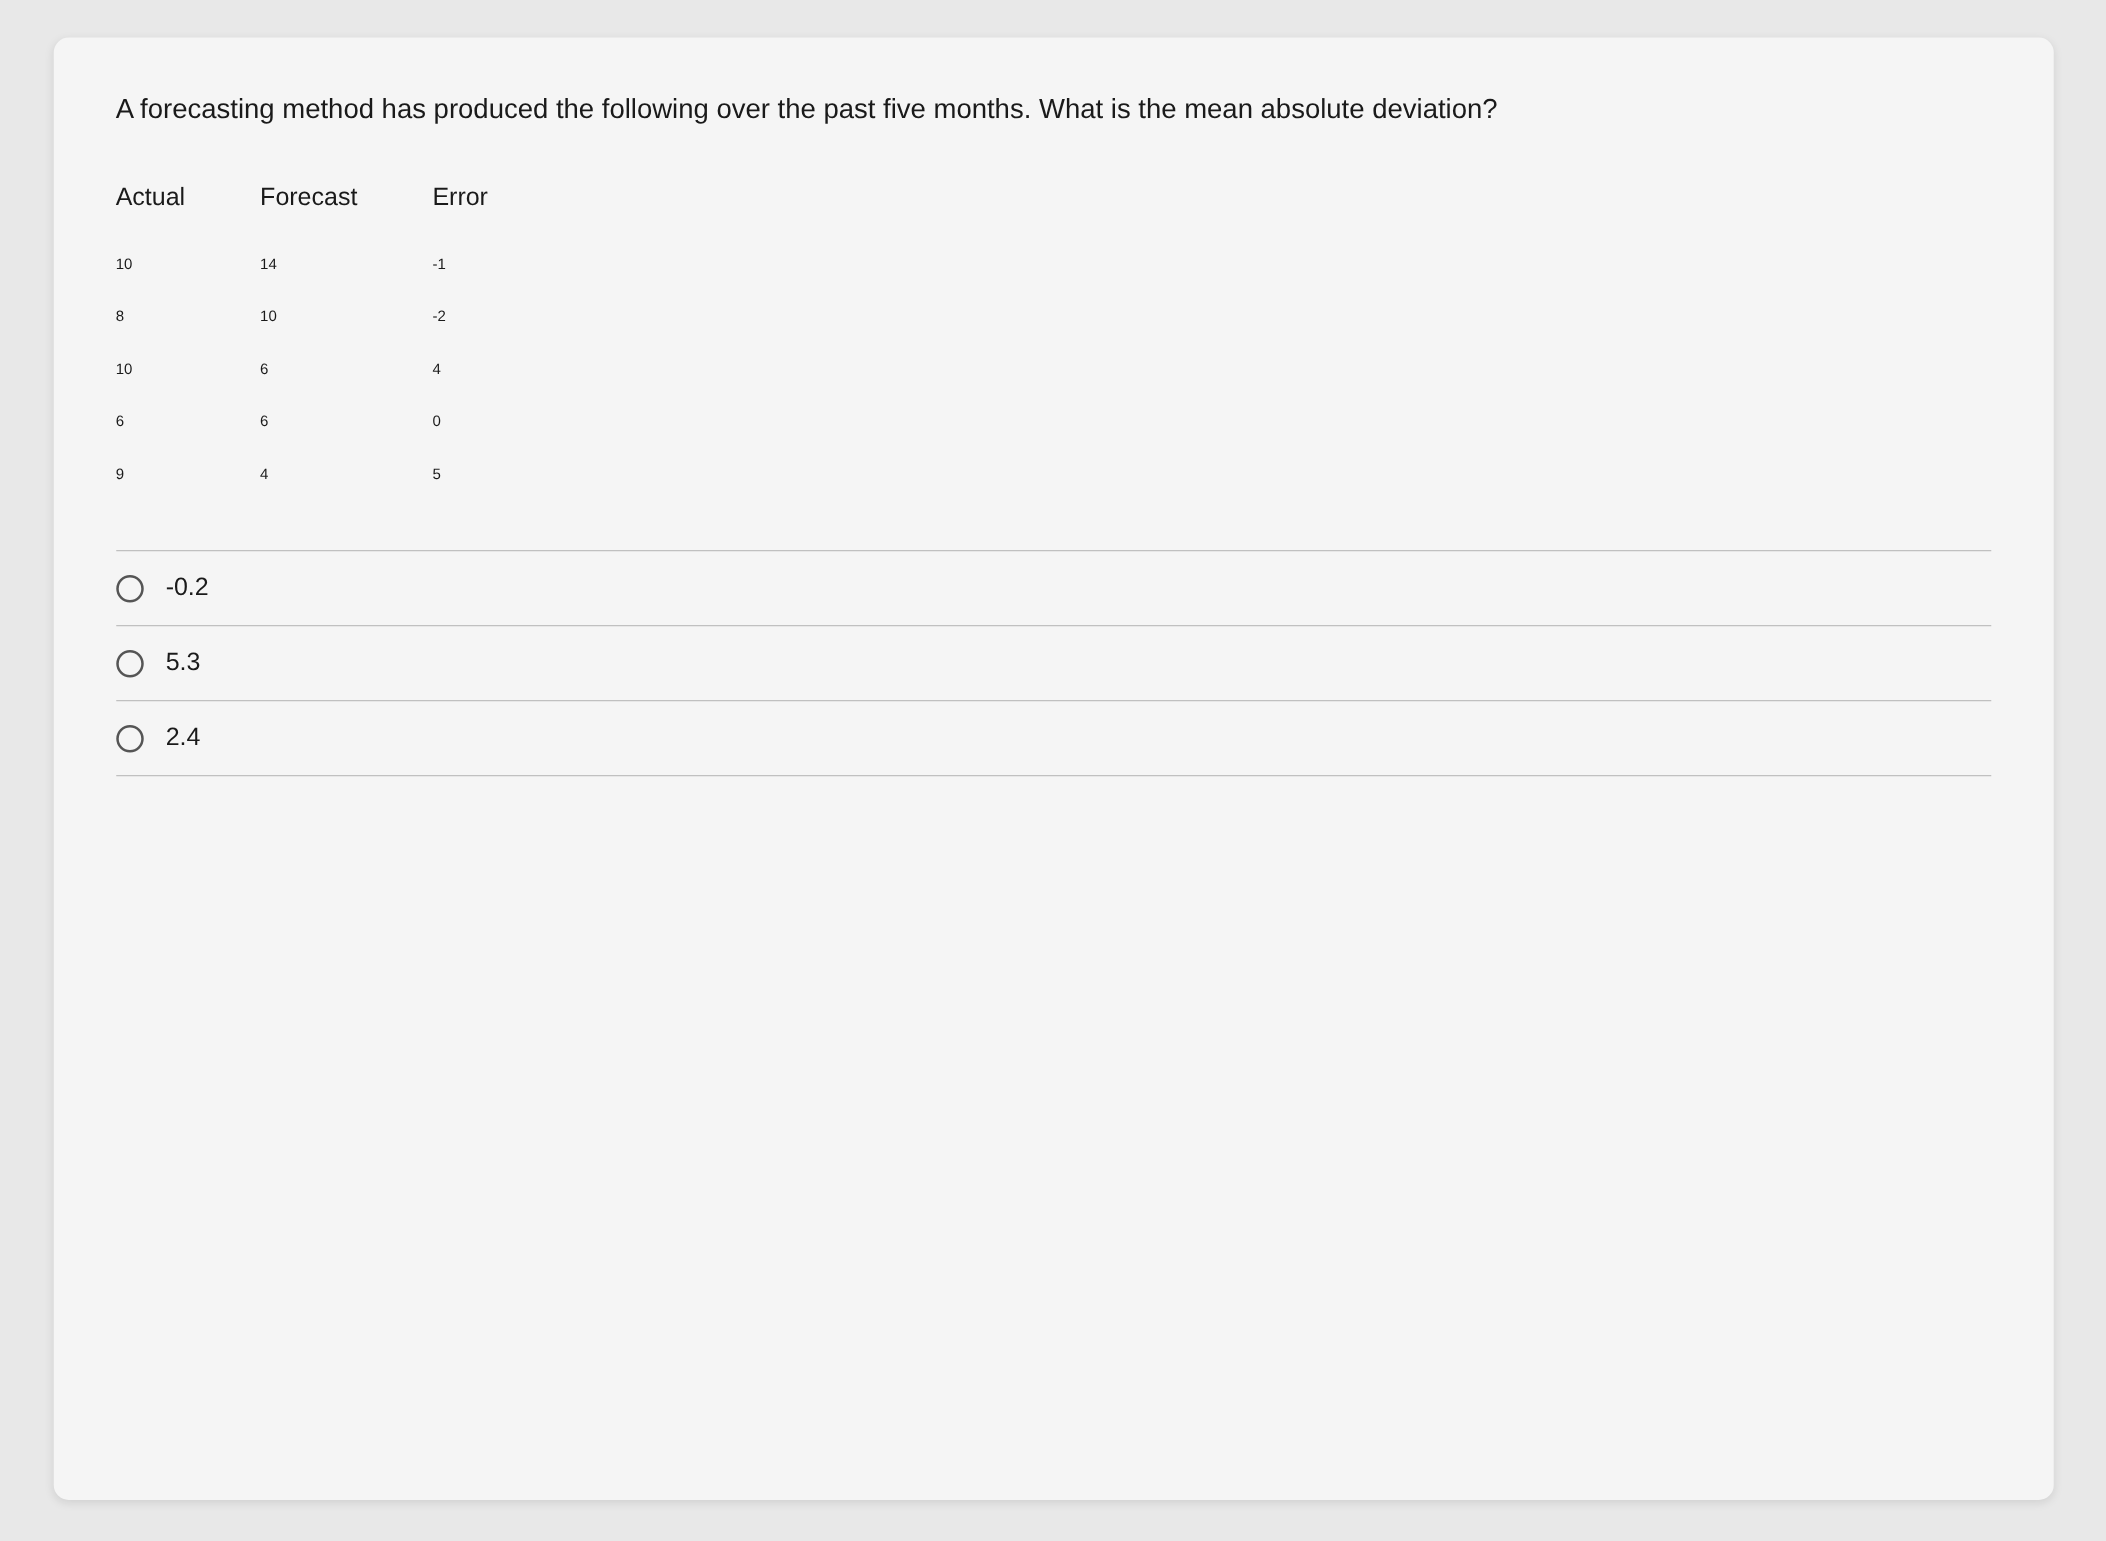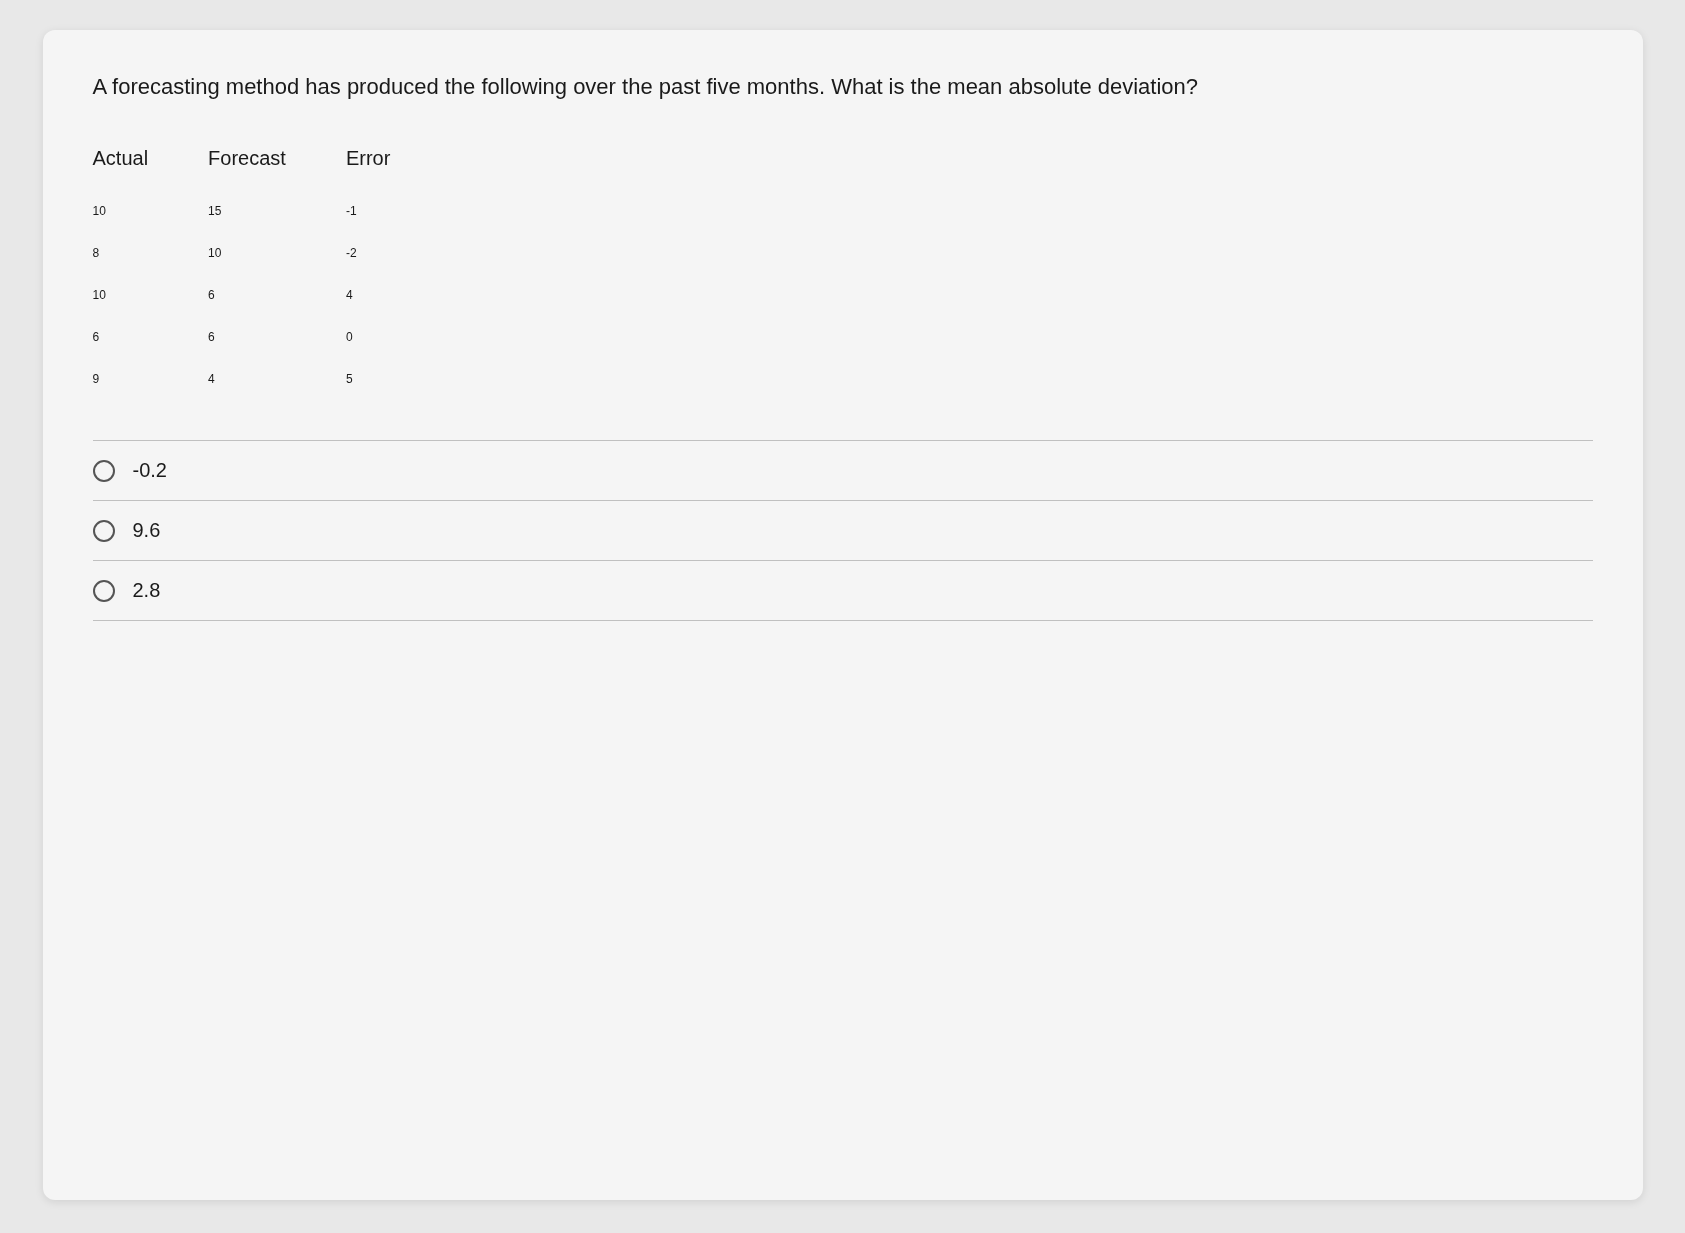--- a/index.html
+++ b/index.html
@@ -111,21 +111,21 @@
       <thead>
         <tr>
           <th>Actual</th>
           <th>Forecast</th>
           <th>Error</th>
         </tr>
       </thead>
       <tbody id="table-body">
       <tr>
             <td>10</td>
-            <td>15</td>
+            <td>14</td>
             <td>-1</td>
           </tr>
           <tr>
             <td>8</td>
             <td>10</td>
             <td>-2</td>
           </tr>
           <tr>
             <td>10</td>
             <td>6</td>
@@ -146,21 +146,21 @@
   </div>
 
   <div class="options-section">
     <div id="options-container">
         <div class="option-row">
           <span class="radio-circle"></span>
           <span class="option-label">-0.2</span>
         </div>
         <div class="option-row">
           <span class="radio-circle"></span>
-          <span class="option-label">9.6</span>
+          <span class="option-label">5.3</span>
         </div>
         <div class="option-row">
           <span class="radio-circle"></span>
-          <span class="option-label">2.8</span>
+          <span class="option-label">2.4</span>
         </div>
       </div>
   </div>
 </div>
 
 </body></html>

